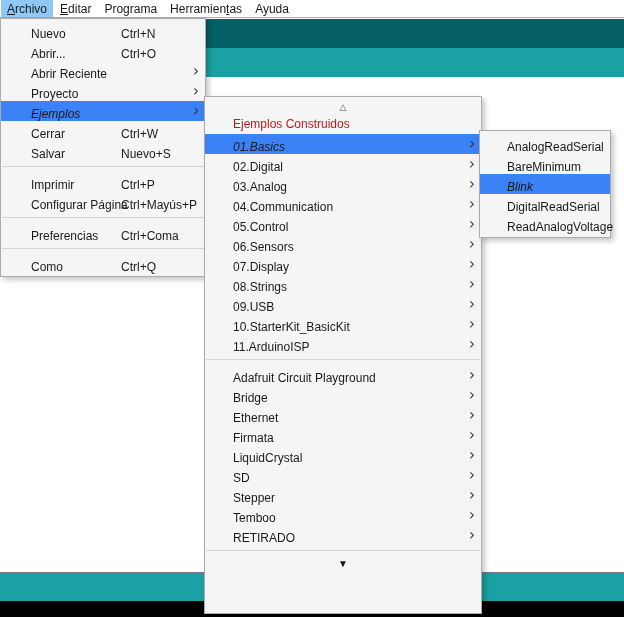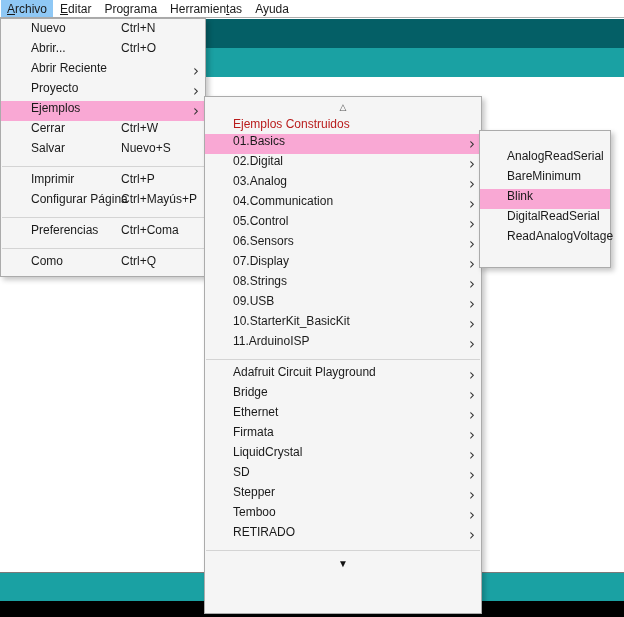--- a/index.html
+++ b/index.html
@@ -35,24 +35,24 @@
   
   .panel {
     position: absolute;
     background: #f5f5f5;
     border: 1px solid #ababab;
     box-shadow: 3px 3px 5px rgba(0,0,0,0.22);
   }
   .row {
     position: relative;
     height: 20px;
-    display: flex; align-items: flex-start;
+    display: flex; align-items: flex-end;
     cursor: default;
   }
-  .row.hl { background: #f9a8d4; }
+  .row.hl { background: #3b82f6; font-style: italic; }
   .sep { height: 1px; background: #d4d4d4; margin: 5px 1px; }
   .hdr {
     height: 20px; display: flex; align-items: center;
     color: #b91c1c; cursor: default;
   }
   .sub-arrow {
     position: absolute; right: 6px; top: 1px;
     font-size: 15px; line-height: 18px; color: #333;
     font-family: "DejaVu Sans", sans-serif;
   }
@@ -68,21 +68,21 @@
   .scroll-up {
     height: 15px; display: flex; align-items: center; justify-content: center;
     font-size: 9px; color: #555; cursor: default;
   }
   .scroll-down {
     height: 15px; display: flex; align-items: center; justify-content: center;
     font-size: 10px; color: #111; cursor: default;
   }
 
   
-  .basics-menu { left: 479px; top: 130px; width: 132px; z-index: 40; padding: 18px 0; }
+  .basics-menu { left: 479px; top: 130px; width: 132px; z-index: 40; padding: 3px 0; }
   .basics-menu .row .lbl { margin-left: 27px; }
 </style>
 </head>
 <body>
 
 <div class="band-dark"></div>
 <div class="band-light"></div>
 <div class="bottom-teal"></div>
 <div class="bottom-black"></div>
 

